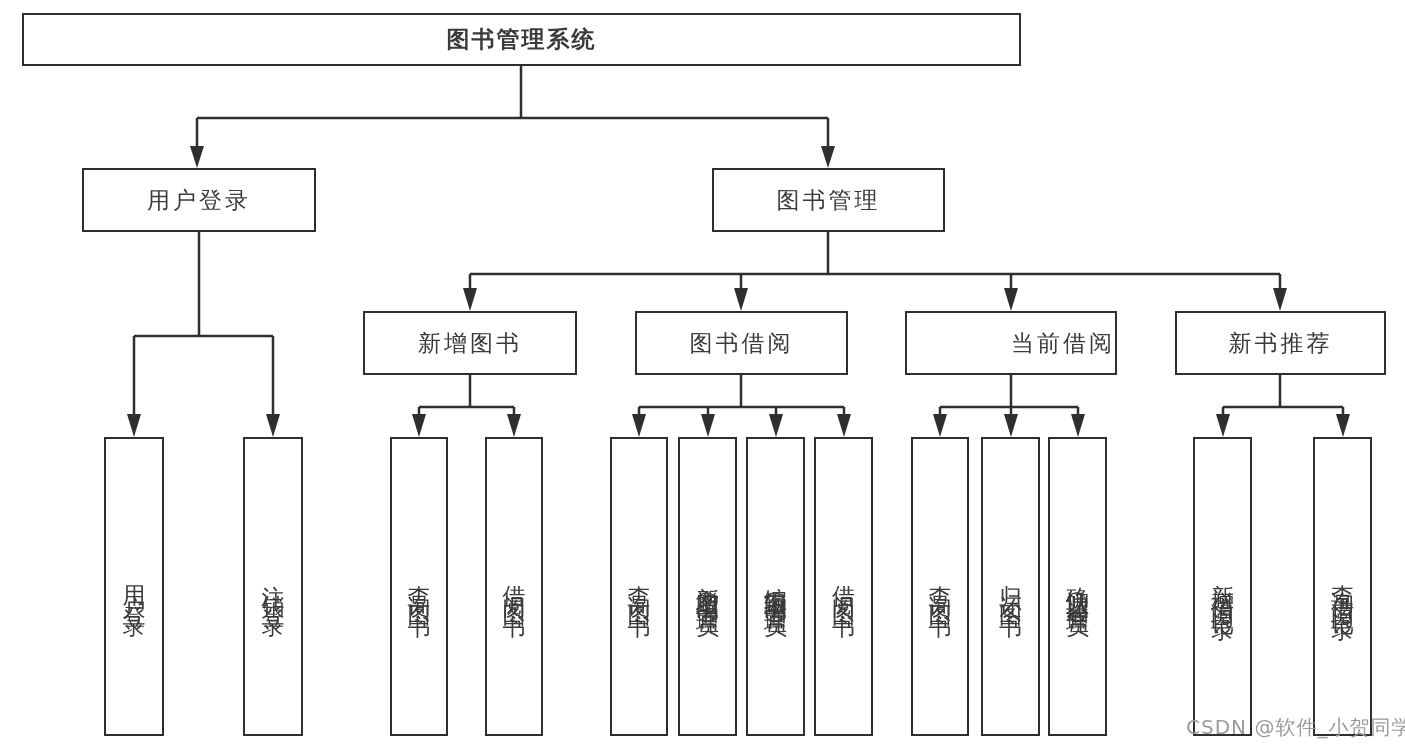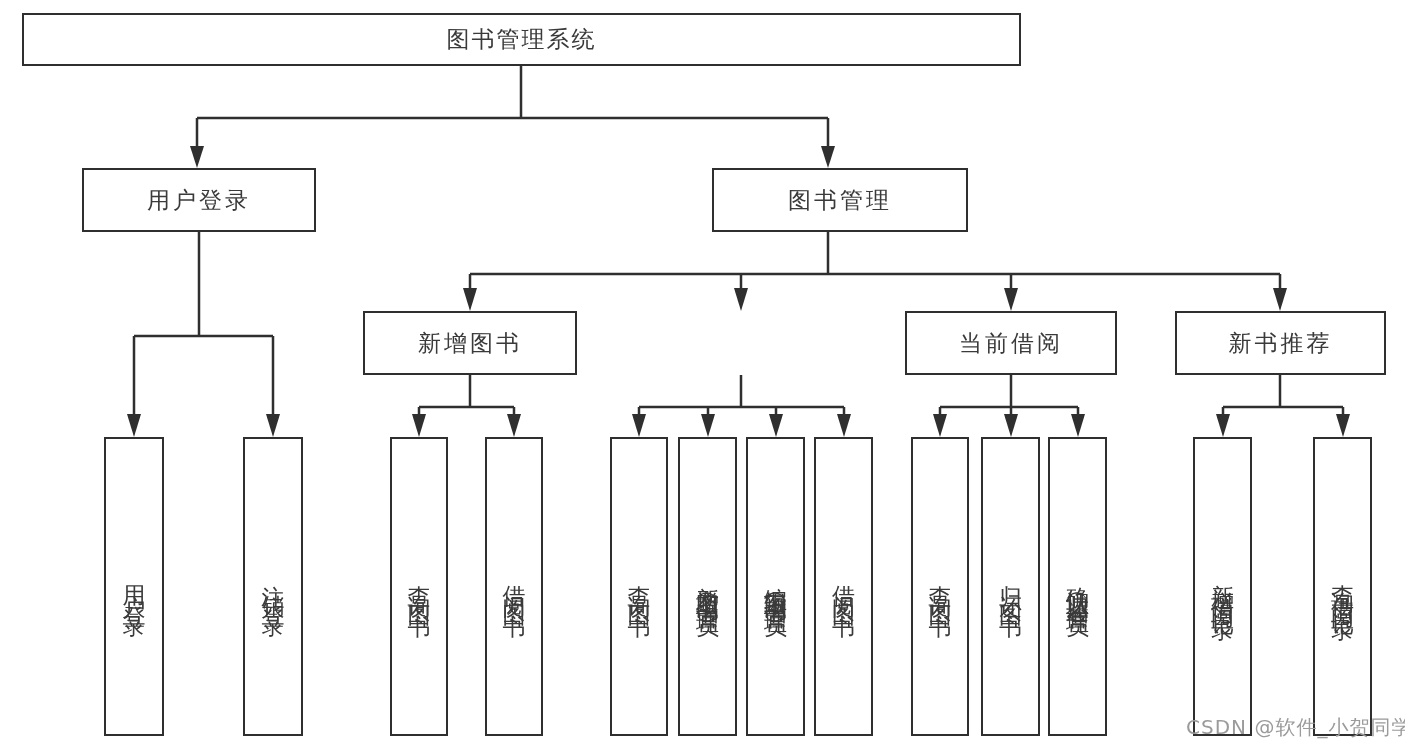--- a/index.html
+++ b/index.html
@@ -26,21 +26,21 @@
     position: absolute;
     box-sizing: border-box;
     background: var(--box-background);
     border: 2.5px solid var(--box-border);
     display: flex;
     align-items: center;
     justify-content: center;
     color: var(--label-text);
   }
   .hbox { font-size: 23px; letter-spacing: 3px; white-space: nowrap; }
-  .root-box { font-size: 23px; letter-spacing: 2px; }
+  .root-box { font-size: 23px; letter-spacing: 2px; font-weight: bold; }
   .vbox { top: 437px; height: 299px; font-size: 23px; }
   .vbox span {
     writing-mode: vertical-rl;
     text-orientation: mixed;
     line-height: 1;
     white-space: nowrap;
   }
   .ls-wide span  { letter-spacing: 10px; }
   .ls-mid span   { letter-spacing: 7px; }
   .ls-tight span { letter-spacing: 4px; }
@@ -109,28 +109,31 @@
     </g>
   </svg>
 
   <div class="box hbox root-box" style="left:22px; top:13px; width:999px; height:53px;">
     <span>图书管理系统</span>
   </div>
 
   <div class="box hbox" style="left:82px; top:168px; width:234px; height:64px;">
     <span>用户登录</span>
   </div>
-  <div class="box hbox" style="left:712px; top:168px; width:256px; height:64px;">
+  <div class="box hbox" style="left:712px; top:168px; width:233px; height:64px;">
     <span>图书管理</span>
   </div>
 
   <div class="box hbox" style="left:363px; top:311px; width:214px; height:64px;">
     <span>新增图书</span>
   </div>
-  <div class="box hbox" style="left:905px; top:311px; width:212px; height:64px;">
+  <div class="box hbox" style="left:635px; top:311px; width:213px; height:64px;">
+    <span>图书借阅</span>
+  </div>
+  <div class="box hbox" style="left:905px; top:311px; width:212px; height:64px;justify-content:flex-end;">
     <span>当前借阅</span>
   </div>
   <div class="box hbox" style="left:1175px; top:311px; width:211px; height:64px;">
     <span>新书推荐</span>
   </div>
 
   <div class="box vbox ls-wide" style="left:104px; width:60px;">
     <span>用户登录</span>
   </div>
   <div class="box vbox ls-wide" style="left:243px; width:60px;">

